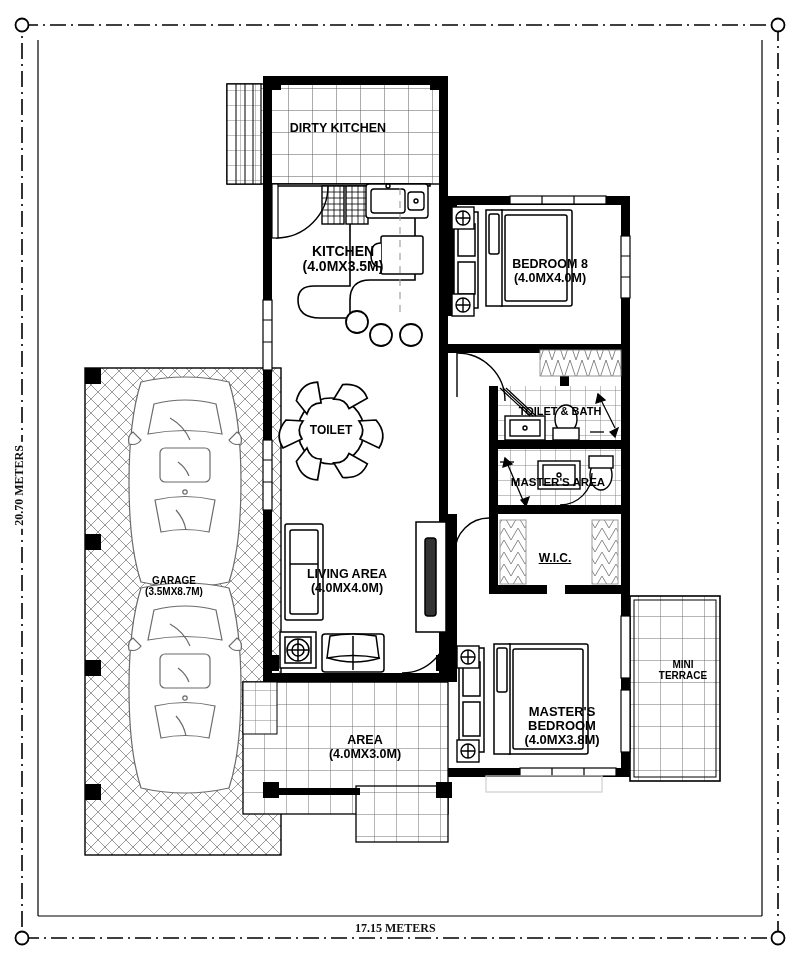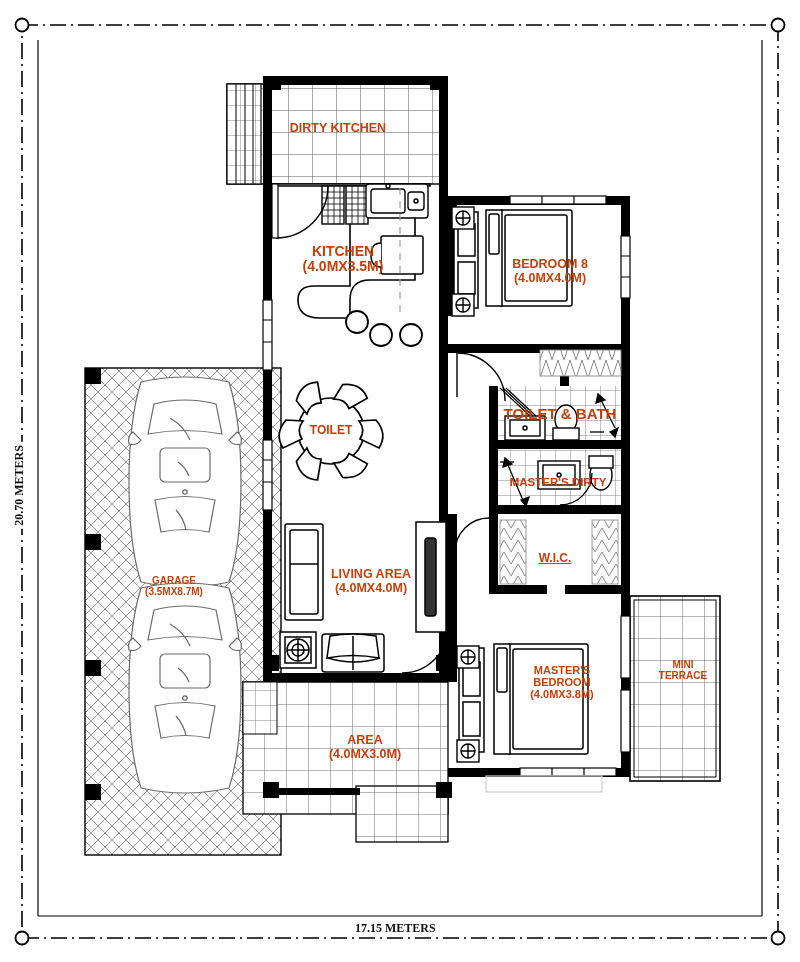--- a/index.html
+++ b/index.html
@@ -11,43 +11,43 @@
   }
   #plan{position:absolute;left:0;top:0;width:800px;height:962px;}
   .lbl{
     position:absolute;
     font-family:"Liberation Sans", sans-serif;
     font-weight:bold;
     text-align:center;
     line-height:1.08;
     white-space:pre;
     letter-spacing:0px;
-    color:#c2410c;
+    color:#000000;
     pointer-events:none;
   }
   .dimlbl{
     position:absolute;
     font-family:"Liberation Serif", serif;
     font-weight:bold;
     font-size:12px;
     color:#111;
     background:#fff;
     padding:0 3px;
   }
   .r-dirtykitchen{left:248px;top:122px;width:180px;font-size:12.5px;}
   .r-kitchen{left:268px;top:244px;width:150px;font-size:14px;}
   .r-bedroom2{left:470px;top:258px;width:160px;font-size:12.5px;}
   .r-dining{left:292px;top:424px;width:78px;font-size:12px;}
-  .r-toiletbath{left:480px;top:406px;width:160px;font-size:15px;}
+  .r-toiletbath{left:480px;top:406px;width:160px;font-size:11px;}
   .r-masterbath{left:478px;top:476px;width:160px;font-size:11.5px;}
   .r-wic{left:512px;top:552px;width:86px;font-size:12px;text-decoration:underline;}
-  .r-livingarea{left:304px;top:568px;width:134px;font-size:12.5px;}
+  .r-livingarea{left:280px;top:568px;width:134px;font-size:12.5px;}
   .r-garage{left:92px;top:576px;width:164px;font-size:10px;}
   .r-porch{left:300px;top:734px;width:130px;font-size:12.5px;}
-  .r-masterbedroom{left:492px;top:665px;width:140px;font-size:11px;}
+  .r-masterbedroom{left:492px;top:705px;width:140px;font-size:13px;}
   .r-miniterrace{left:640px;top:660px;width:86px;font-size:10px;}
   .dim-bottom{left:352px;top:921px;}
   .dim-left{left:-24px;top:478px;transform:rotate(-90deg);transform-origin:center center;}
 </style>
 </head>
 <body>
 
 <svg id="plan" viewBox="0 0 800 962" xmlns="http://www.w3.org/2000/svg">
 
   <defs>
@@ -435,21 +435,21 @@
 
 </svg>
 
 <div class="lbl r-dirtykitchen">DIRTY KITCHEN</div>
 <div class="lbl r-kitchen">KITCHEN
 (4.0MX3.5M)</div>
 <div class="lbl r-bedroom2">BEDROOM 8
 (4.0MX4.0M)</div>
 <div class="lbl r-dining">TOILET</div>
 <div class="lbl r-toiletbath">TOILET &amp; BATH</div>
-<div class="lbl r-masterbath">MASTER'S DIRTY</div>
+<div class="lbl r-masterbath">MASTER'S AREA</div>
 <div class="lbl r-wic">W.I.C.</div>
 <div class="lbl r-livingarea">LIVING AREA
 (4.0MX4.0M)</div>
 <div class="lbl r-garage">GARAGE
 (3.5MX8.7M)</div>
 <div class="lbl r-porch">AREA
 (4.0MX3.0M)</div>
 <div class="lbl r-masterbedroom">MASTER'S
 BEDROOM
 (4.0MX3.8M)</div>

